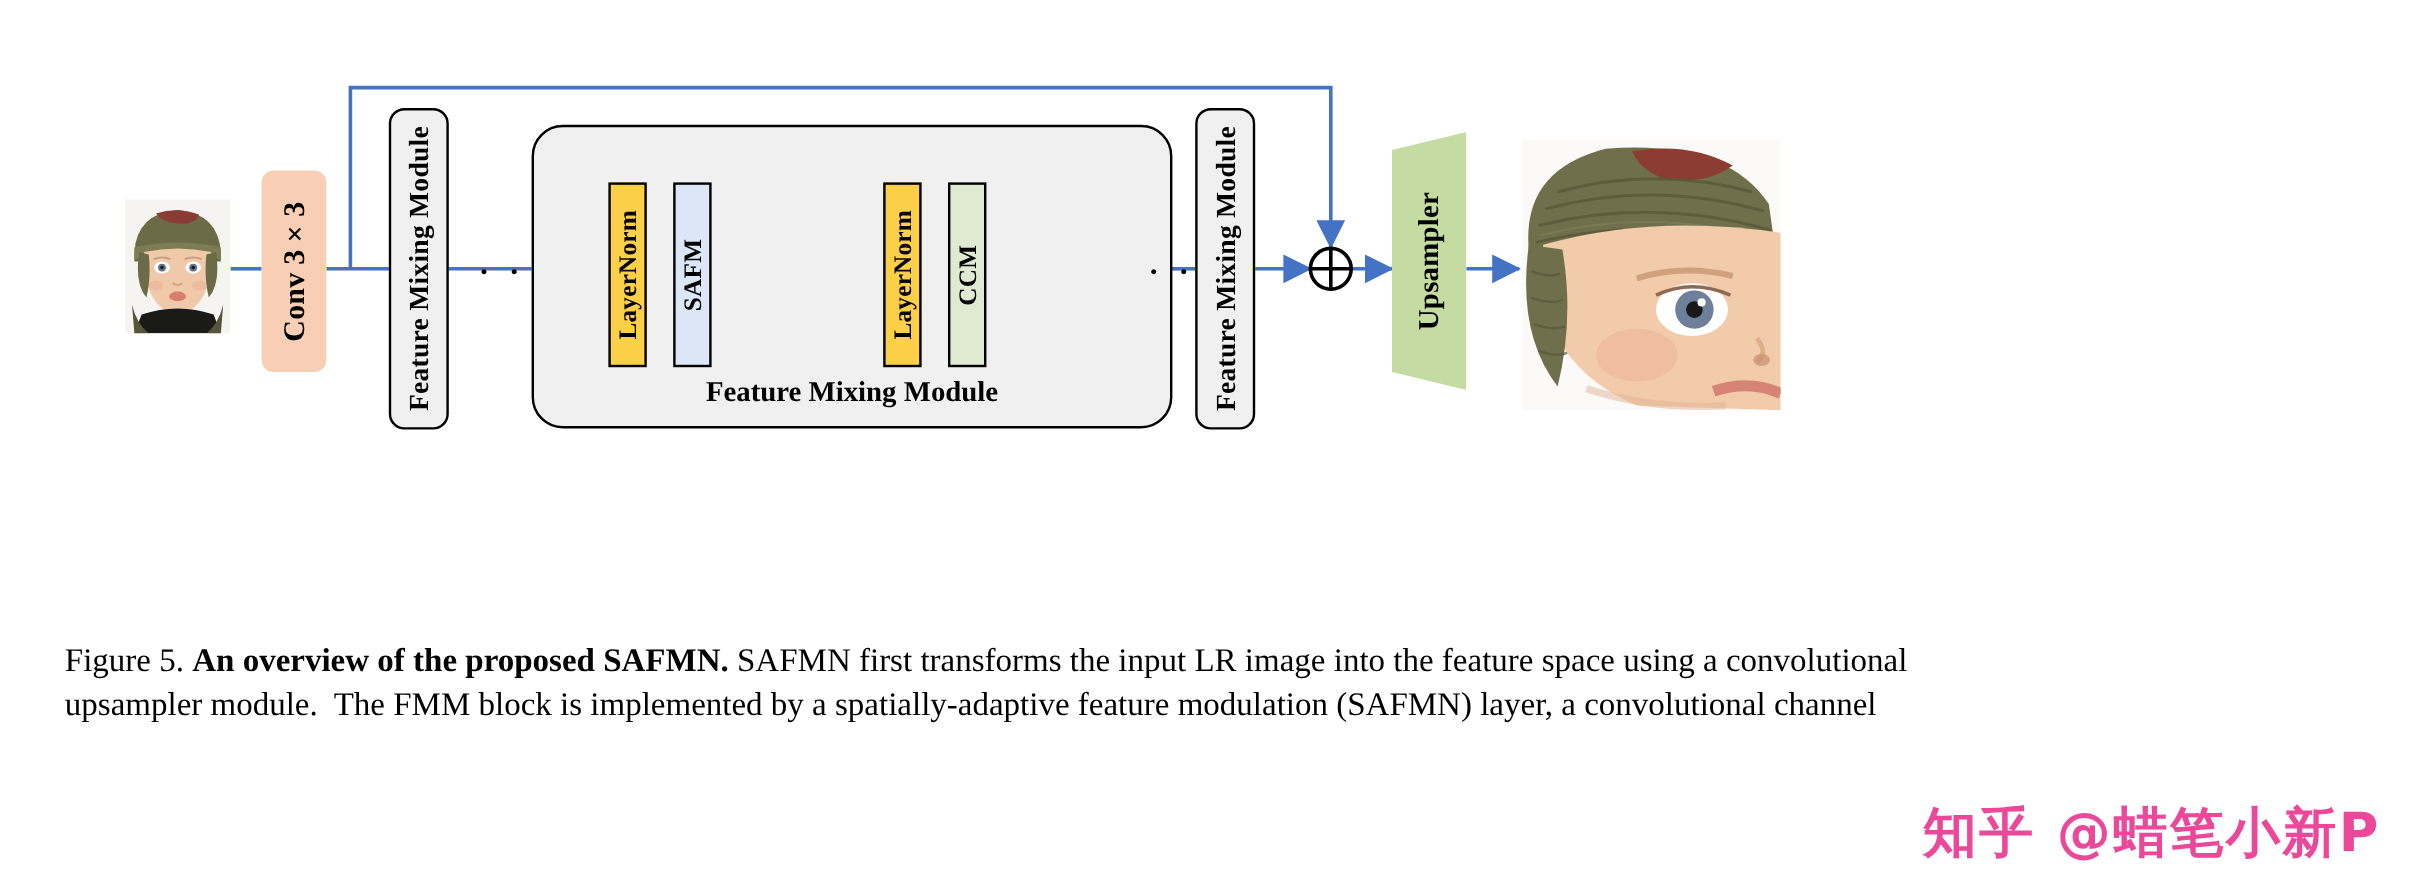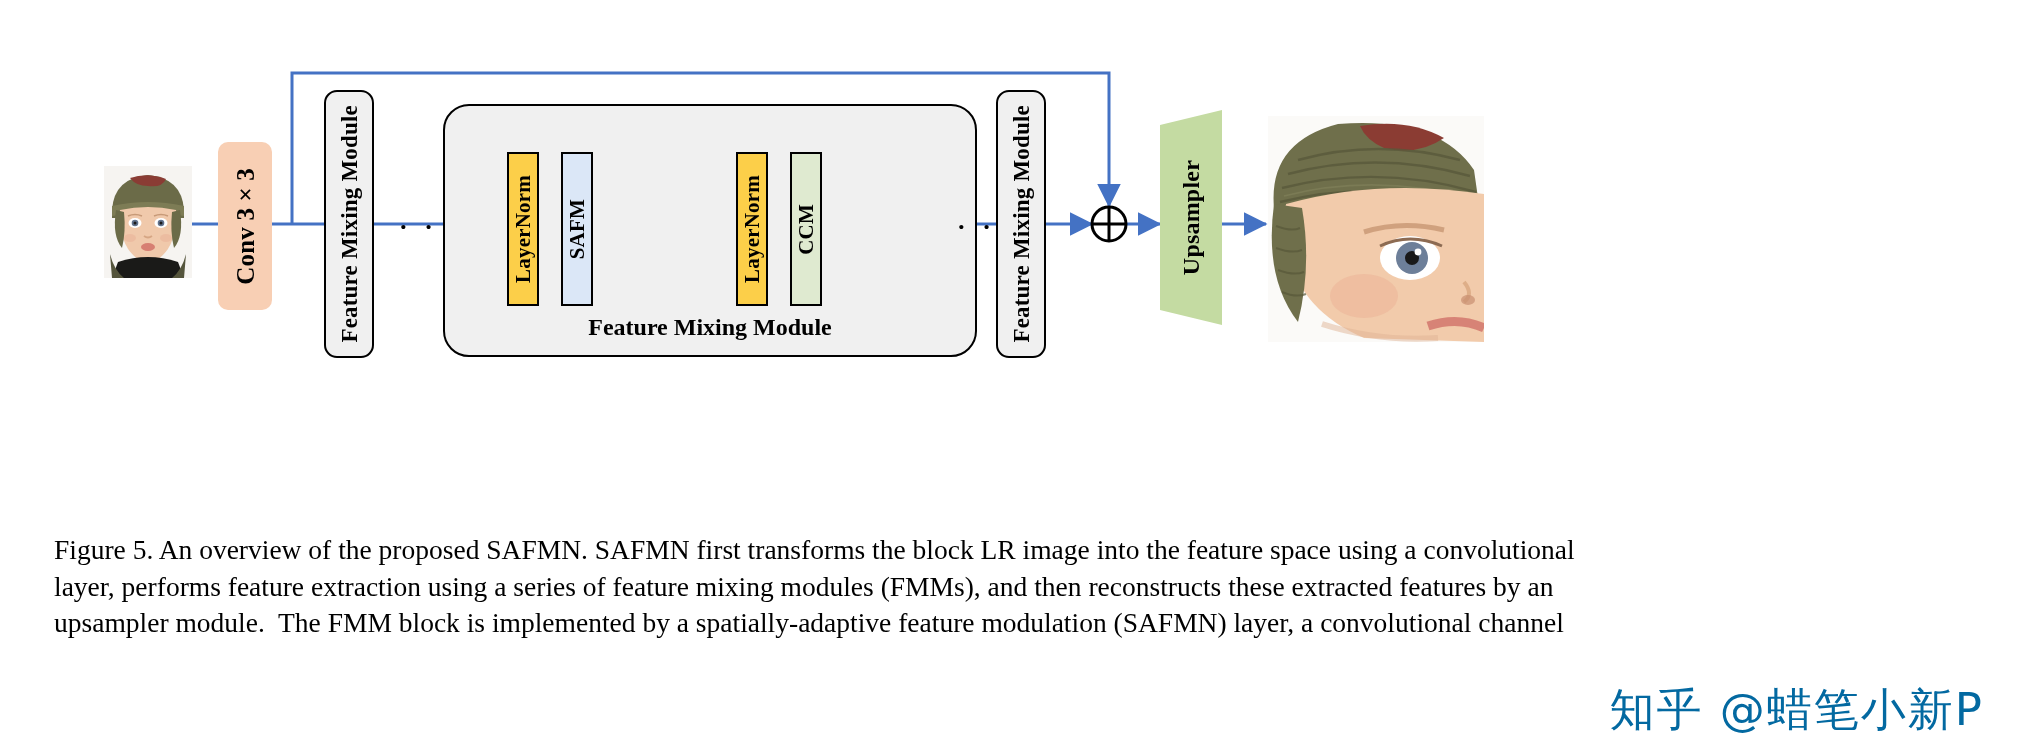--- a/index.html
+++ b/index.html
@@ -173,34 +173,35 @@
     position: absolute;
     left: 54px;
     top: 532px;
     width: 1920px;
     font-size: 27.5px;
     line-height: 36.5px;
     color: #000;
     text-align: justify;
     font-family: "Liberation Serif", "DejaVu Serif", serif;
   }
-  .caption b { font-weight: normal; }
+  .caption b { font-weight: bold; }
   .cap-line { display: block; white-space: pre; }
 
   
   .watermark {
     position: absolute;
     right: 42px;
-    bottom: 2px;
+    bottom: 18px;
     font-size: 45px;
-    color: #0369a1;
+    color: #ec4899;
     font-family: "DejaVu Sans", sans-serif;
     letter-spacing: 2px;
     white-space: nowrap;
     user-select: none;
+    font-weight: bold;
   }
 </style>
 </head>
 <body>
 
 <div class="page">
 
   <div class="diagram">
 
     <svg width="2026" height="520">
@@ -389,20 +390,19 @@
         <ellipse cx="96" cy="180" rx="34" ry="22" fill="#ecb195" opacity="0.5"></ellipse>
 
         <path d="M160,210 Q190,200 216,212" stroke="#d2776c" stroke-width="9" fill="none" opacity="0.85"></path>
 
         <path d="M54,208 Q110,226 170,222" stroke="#e0b395" stroke-width="6" fill="none" opacity="0.5"></path>
       </svg>
     </div>
   </div>
 
   <div class="caption">
-    <span class="cap-line"><span>Figure 5.</span> <b>An overview of the proposed SAFMN.</b><span> SAFMN first transforms the block LR image into the feature space using a convolutional</span></span>
-    <span class="cap-line">layer, performs feature extraction using a series of feature mixing modules (FMMs), and then reconstructs these extracted features by an</span>
+    <span class="cap-line"><span>Figure 5.</span> <b>An overview of the proposed SAFMN.</b><span> SAFMN first transforms the input LR image into the feature space using a convolutional</span></span>
     <span class="cap-line">upsampler module.  The FMM block is implemented by a spatially-adaptive feature modulation (SAFMN) layer, a convolutional channel</span>
   </div>
 
   <div class="watermark">知乎 @蜡笔小新P</div>
 
 </div>
 
 </body></html>

